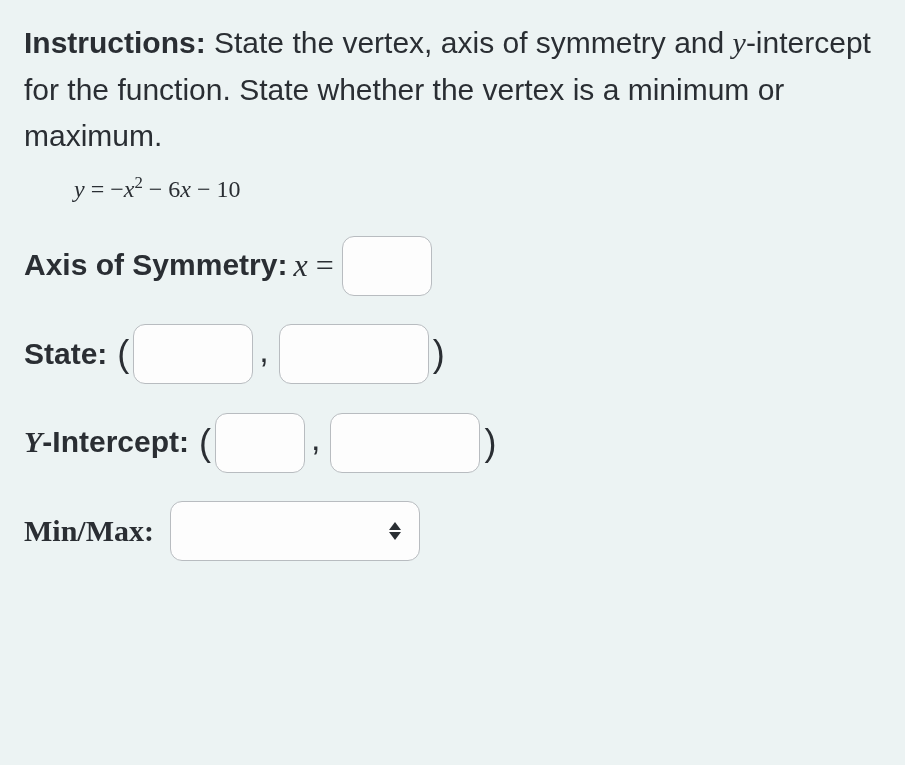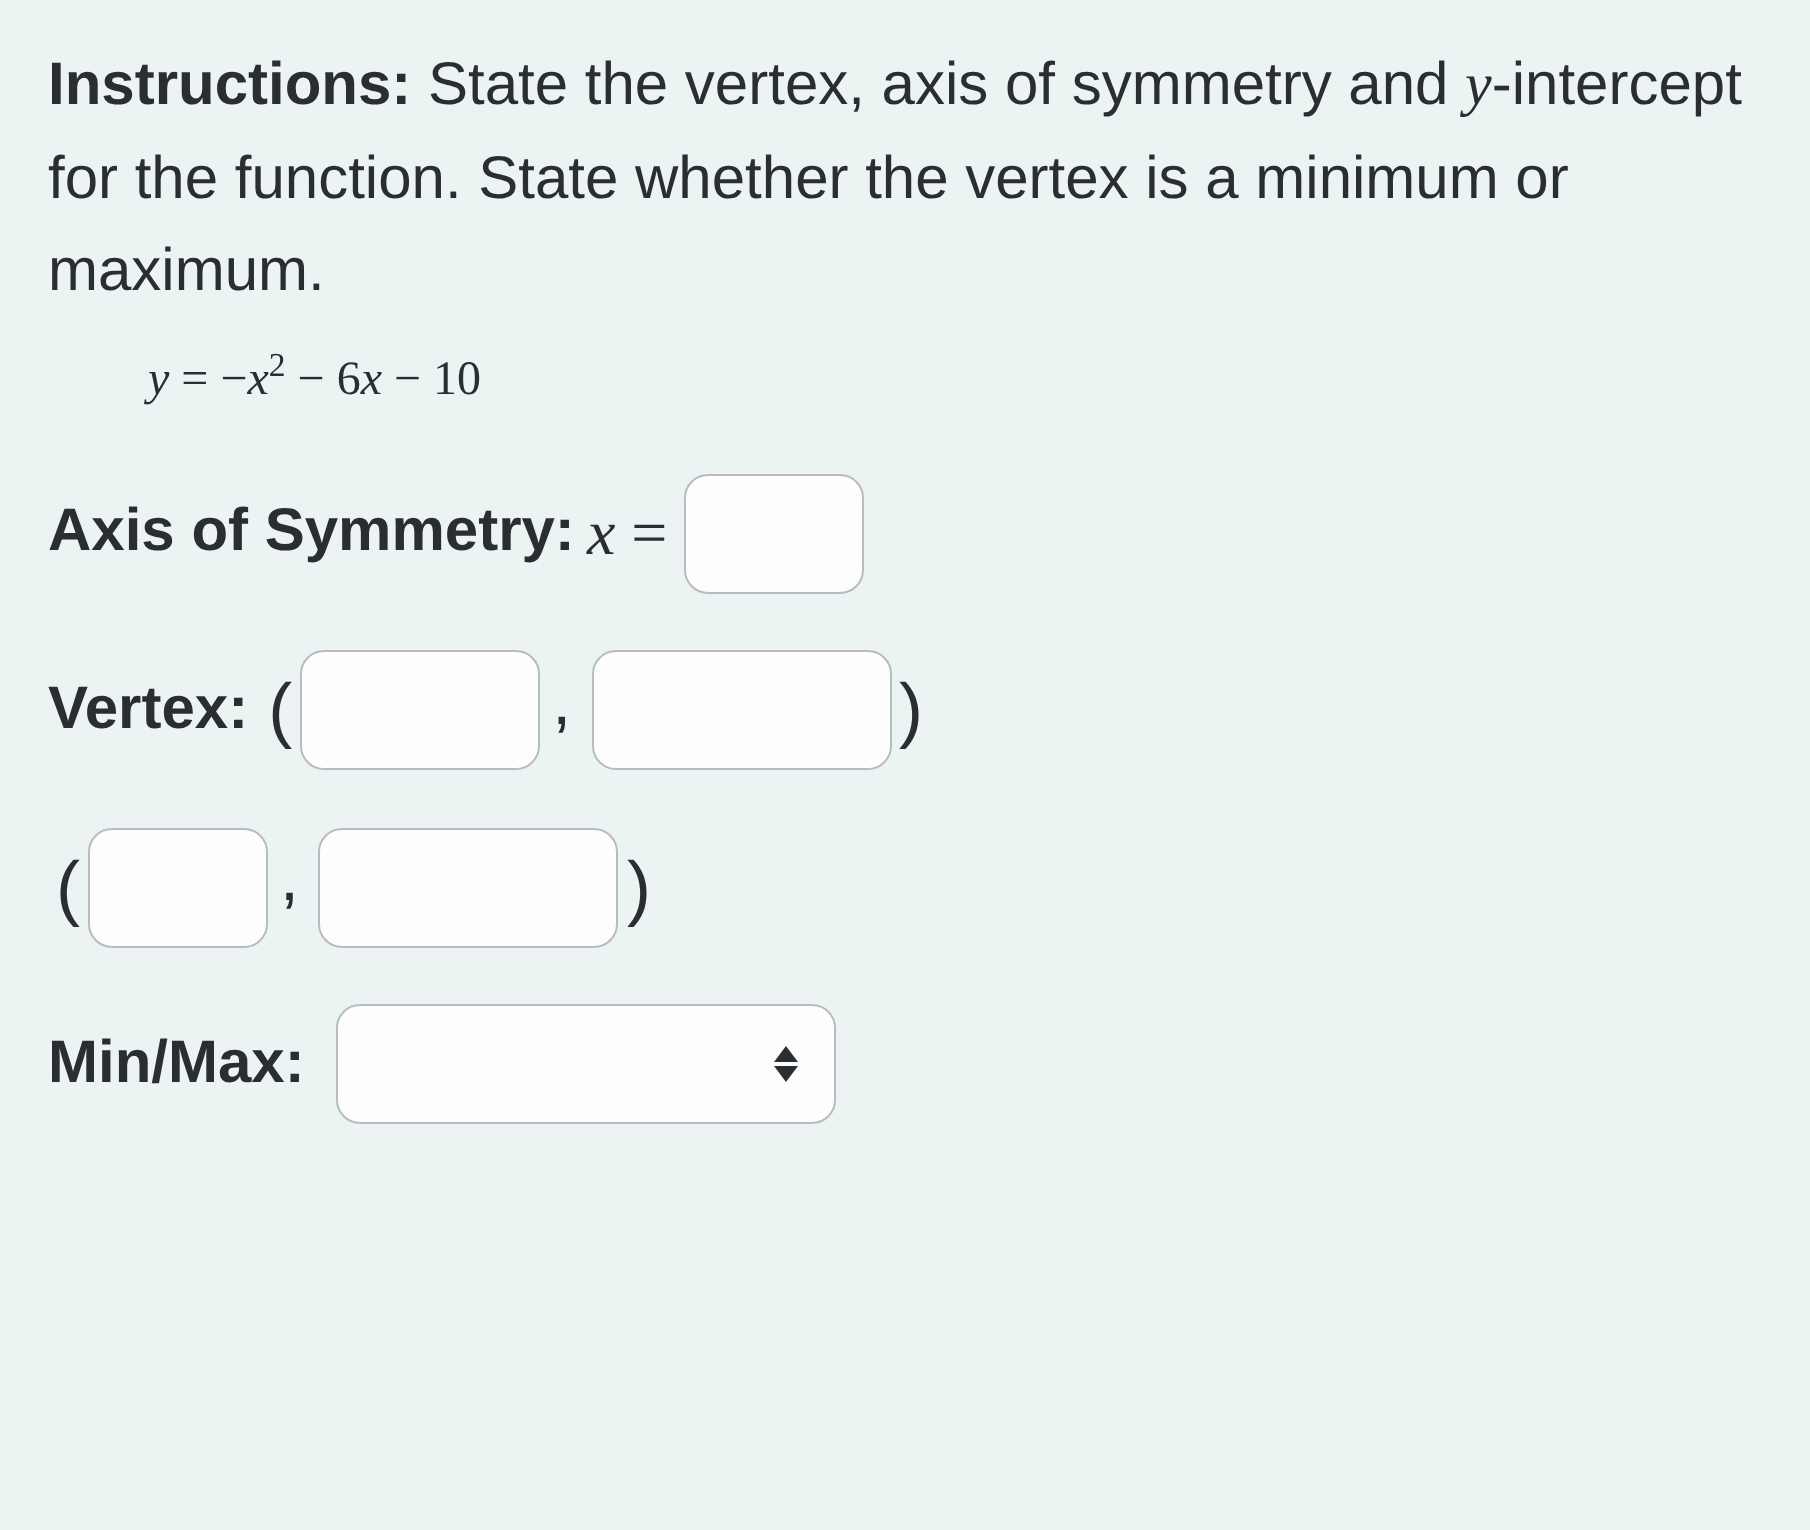--- a/index.html
+++ b/index.html
@@ -102,38 +102,41 @@
 
 <div class="row">
   <span class="label-bold">Axis of Symmetry:</span>
   <span class="mathlabel">
     <span>x</span><span class="eq">=</span>
   </span>
   <span class="input-box ib-sm"></span>
 </div>
 
 <div class="row">
-  <span class="label-bold">Vertex:</span>
+  <span class="label-bold">State:</span>
   <span class="paren">(</span>
   <span class="input-box ib-md"></span>
   <span class="comma">,</span>
   <span class="input-box ib-lg"></span>
   <span class="paren">)</span>
 </div>
 
 <div class="row">
+  <span class="label-bold">
+    <span class="math-italic" style="font-weight:700;">Y</span><span>-Intercept:</span>
+  </span>
   <span class="paren">(</span>
   <span class="input-box ib-sm"></span>
   <span class="comma">,</span>
   <span class="input-box ib-lg"></span>
   <span class="paren">)</span>
 </div>
 
 <div class="row">
-  <span class="label-bold" style="margin-right:16px;">Min/Max:</span>
+  <span class="label-bold" style="margin-right:16px;font-family:Liberation Serif, serif;">Min/Max:</span>
   <span class="select-box">
     <span></span>
     <span class="select-arrows">
       <svg width="12" height="8" viewBox="0 0 12 8">
           <polygon points="6,0 12,8 0,8" fill="#2a2e33"></polygon>
         </svg>
       <svg width="12" height="8" viewBox="0 0 12 8">
           <polygon points="0,0 12,0 6,8" fill="#2a2e33"></polygon>
         </svg>
     </span>

